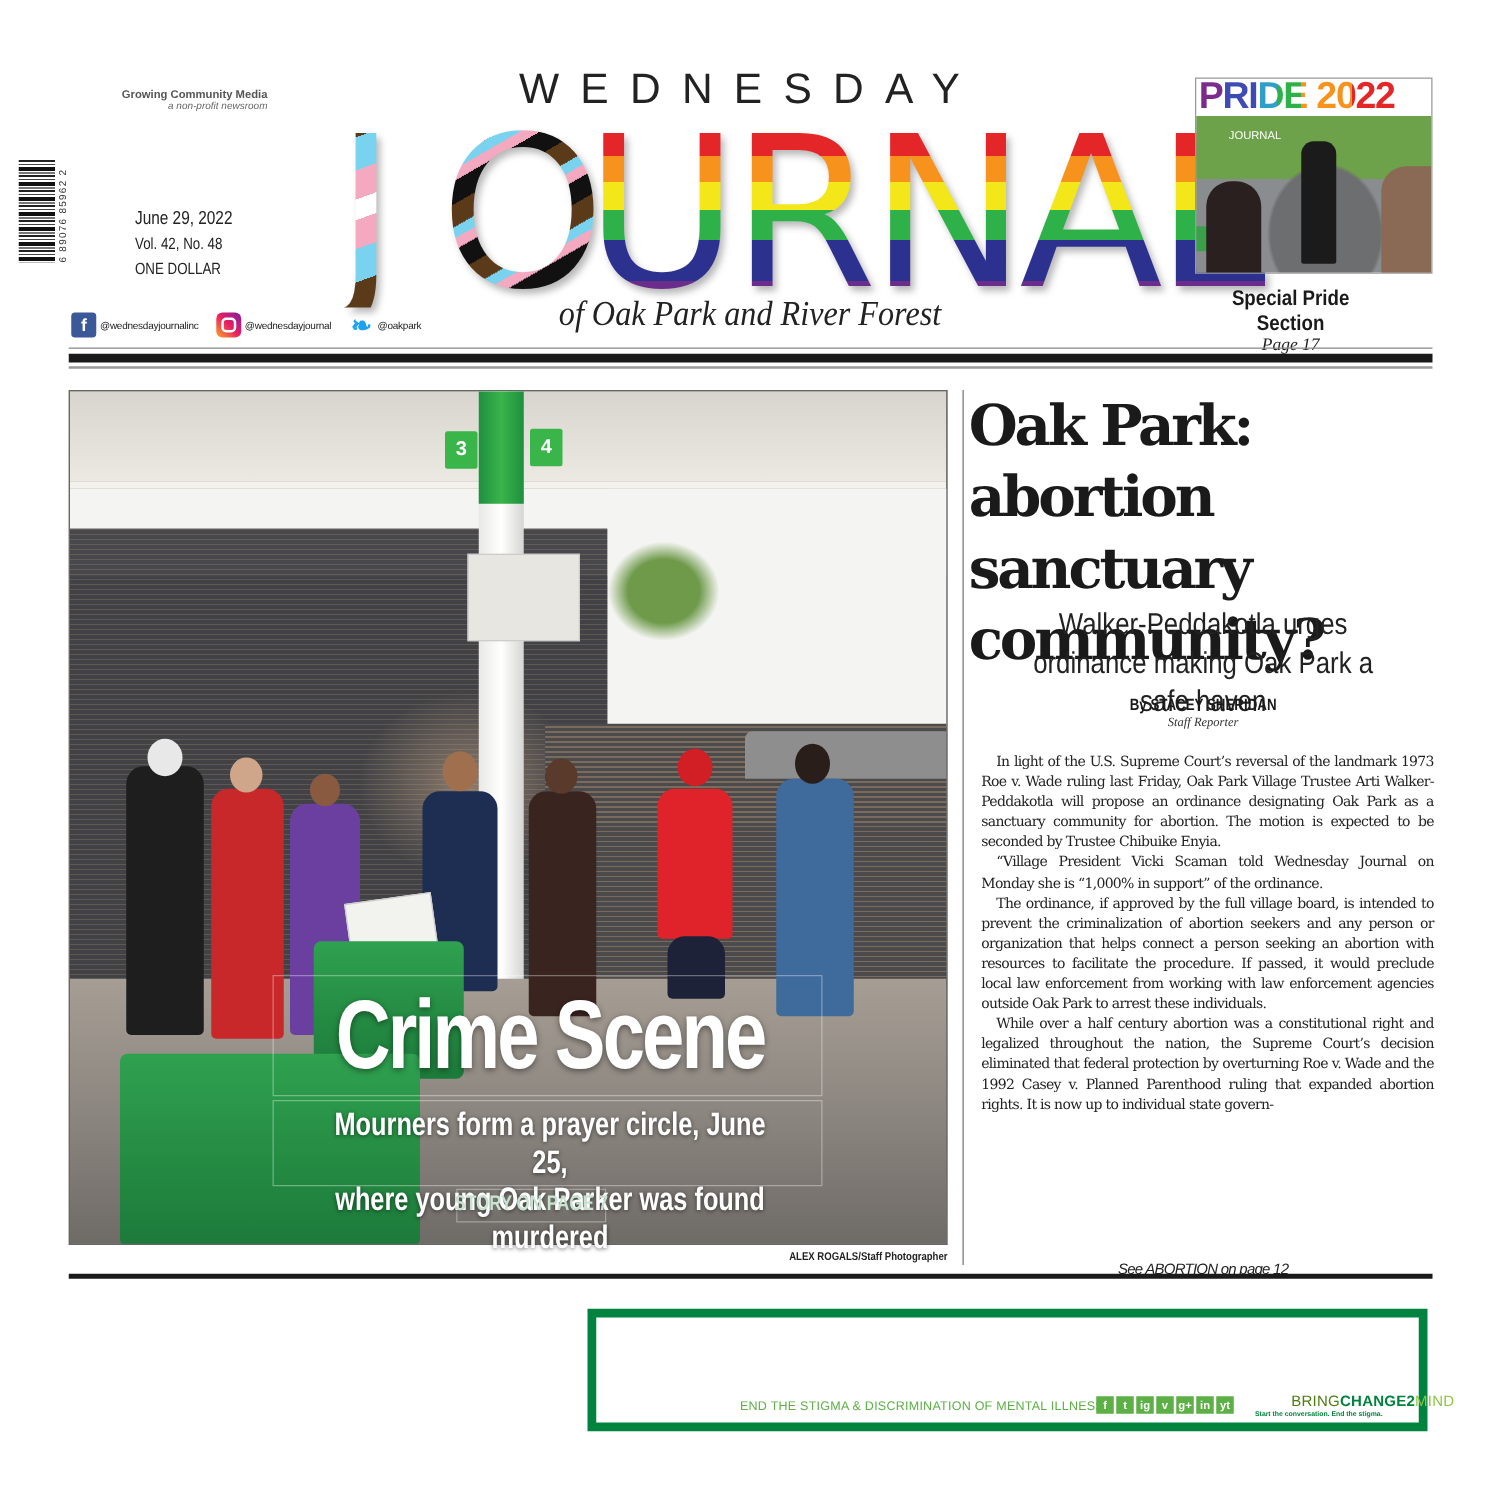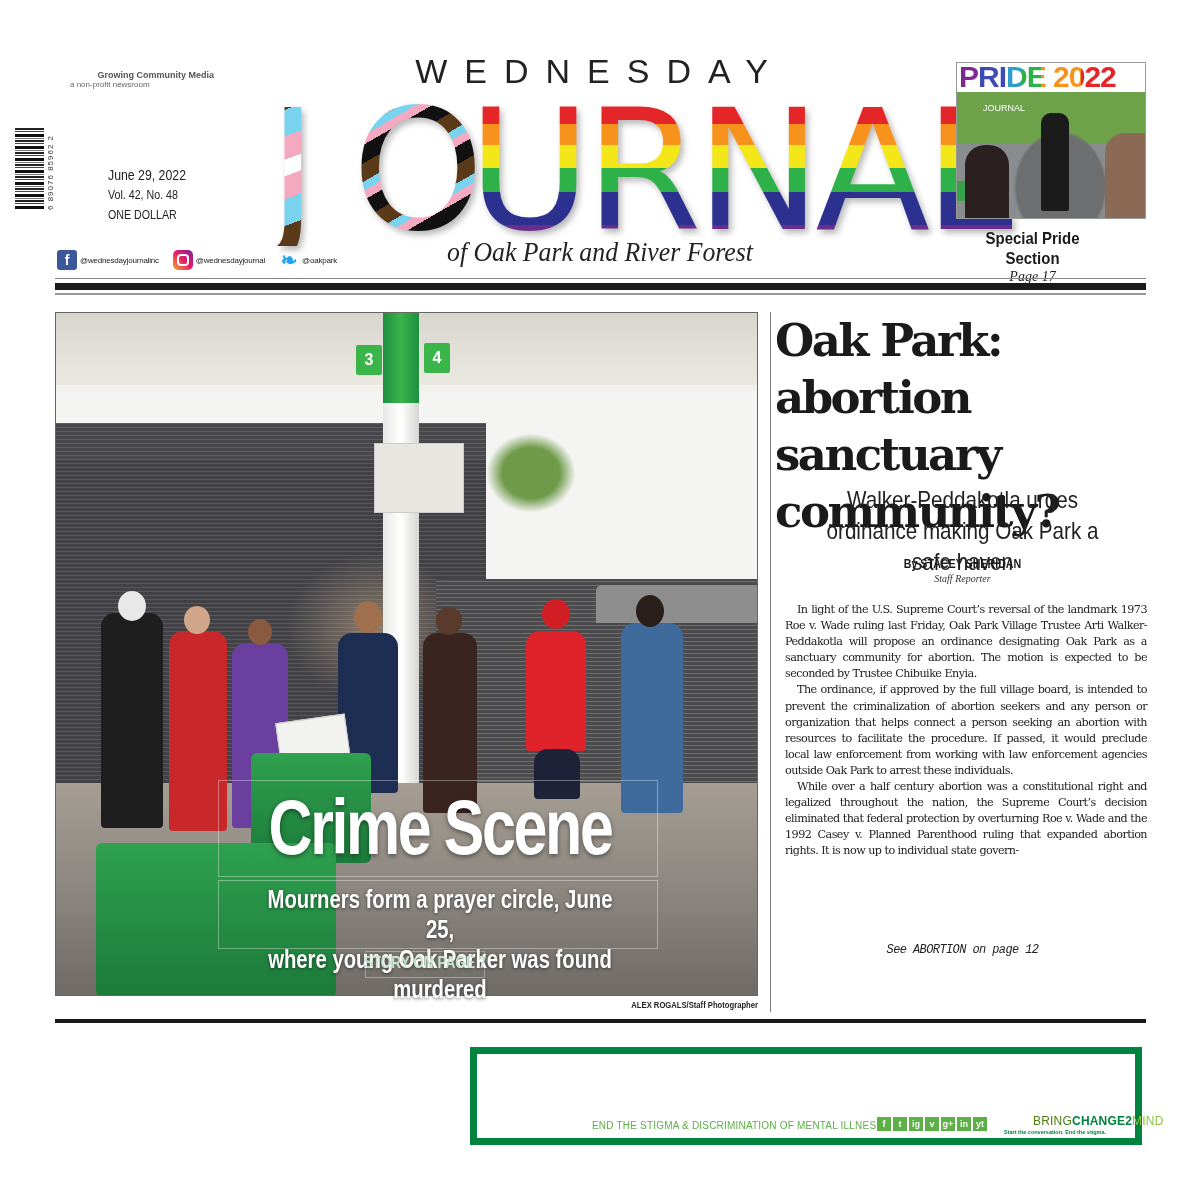--- a/index.html
+++ b/index.html
@@ -8,21 +8,21 @@
 
   
   .barcode { position: absolute; left: 15px; top: 128px; width: 40px; height: 82px; display: flex; }
   .barcode .bars { width: 30px; height: 100%;
     background: repeating-linear-gradient(180deg,#222 0 2px,#fff 2px 3px,#444 3px 4px,#fff 4px 6px,#111 6px 9px,#fff 9px 10px,#777 10px 11px,#fff 11px 12px); }
   .barcode .digits { writing-mode: vertical-rl; transform: rotate(180deg); font-size: 8px; color: #333; margin-left: 2px; letter-spacing: 1px; font-family: "Liberation Sans", sans-serif; }
 
   .gcm-logo { position: absolute; left: 70px; top: 68px; width: 150px; }
   .gcm-letters { font-family: "Liberation Sans", sans-serif; font-weight: 700; font-size: 62px; color: #a3a5a8; letter-spacing: -5px; line-height: 56px; }
   .gcm-name { font-size: 9px; font-weight: 700; color: #555; text-align: right; margin-top: 2px; padding-right: 6px; }
-  .gcm-tag { font-size: 8px; color: #666; text-align: left; padding-right: 6px; }
+  .gcm-tag { font-size: 8px; font-style: italic; color: #666; text-align: right; padding-right: 6px; }
 
   .issue-info { position: absolute; left: 108px; top: 165px; font-family: "Liberation Sans", sans-serif; color: #222; transform: scaleX(0.82); transform-origin: left; }
   .issue-info div { line-height: 20px; }
   .issue-date { font-size: 15px; }
   .issue-vol { font-size: 13px; }
   .issue-price { font-size: 13px; }
 
   .socials { position: absolute; left: 57px; top: 250px; display: flex; align-items: center; gap: 14px; }
   .social { display: flex; align-items: center; gap: 3px; font-size: 8px; color: #222; letter-spacing: -0.2px; }
   .ico { width: 20px; height: 20px; border-radius: 3px; display: flex; align-items: center; justify-content: center; color: #fff; font-weight: 700; font-size: 14px; }
@@ -96,21 +96,21 @@
 
   .col-divider { position: absolute; left: 770px; top: 312px; width: 1px; height: 700px; background: #777; }
 
   
   .headline { position: absolute; left: 775px; top: 312px; width: 375px; font-family: "DejaVu Serif", serif; font-weight: 700; font-size: 45px; line-height: 57px; color: #1a1a1a; letter-spacing: -2.5px; }
   .deck { position: absolute; left: 790px; top: 484px; width: 345px; text-align: center; font-family: "Liberation Sans", sans-serif; font-size: 24px; line-height: 31px; color: #222; transform: scaleX(0.86); }
   .byline { position: absolute; left: 775px; top: 556px; width: 375px; text-align: center; font-family: "Liberation Sans", sans-serif; font-weight: 700; font-size: 13px; color: #1a1a1a; transform: scaleX(0.82); }
   .byline-role { position: absolute; left: 775px; top: 573px; width: 375px; text-align: center; font-family: "Liberation Serif", serif; font-style: italic; font-size: 10px; color: #333; }
   .body-text { position: absolute; left: 785px; top: 602px; width: 362px; font-family: "DejaVu Serif", serif; font-size: 11.2px; line-height: 16.1px; color: #222; text-align: justify; letter-spacing: -0.55px; hyphens: auto; }
   .body-text p { text-indent: 12px; }
-  .jump { position: absolute; left: 775px; top: 943px; width: 375px; text-align: center; font-family: Liberation Mono, monospace; font-style: italic; font-size: 12px; color: #222; letter-spacing: -0.6px; }
+  .jump { position: absolute; left: 775px; top: 1008px; width: 375px; text-align: center; font-family: Liberation Sans, sans-serif; font-style: italic; font-size: 12px; color: #222; letter-spacing: -0.6px; }
 
   .rule-bottom { position: absolute; left: 55px; top: 1019px; width: 1091px; height: 4px; background: #1a1a1a; }
 
   
   .ad { position: absolute; left: 470px; top: 1047px; width: 672px; height: 98px; border: 7px solid #00833e; background: #fff; }
   .ad-title { position: absolute; left: 12px; top: 6px; font-family: "DejaVu Sans", sans-serif; font-weight: 700; font-size: 31px; color: #00833e; letter-spacing: 0.5px; line-height: 34px; }
   .ad-sub { position: absolute; left: 12px; top: 40px; font-family: "DejaVu Sans", sans-serif; font-weight: 400; font-size: 18px; color: #00833e; letter-spacing: 2.2px; line-height: 20px; font-stretch: expanded; }
   .ad-tagline { position: absolute; left: 115px; top: 66px; font-family: "Liberation Sans", sans-serif; font-weight: 400; font-size: 10px; color: #5cb046; letter-spacing: 0.2px; }
   .ad-icons { position: absolute; left: 400px; top: 63px; display: flex; gap: 2px; }
   .ad-icons span { width: 14px; height: 14px; background: #5cb046; color: #fff; font-size: 9px; font-weight: 700; font-family: "Liberation Sans", sans-serif; display: flex; align-items: center; justify-content: center; }
@@ -228,20 +228,21 @@
 <div class="photo-credit">ALEX ROGALS/Staff Photographer</div>
 
 <div class="col-divider"></div>
 
 <div class="headline">Oak Park: abortion sanctuary community?</div>
 <div class="deck">Walker-Peddakotla urges ordinance making Oak Park a safe haven</div>
 <div class="byline">By STACEY SHERIDAN</div>
 <div class="byline-role">Staff Reporter</div>
 <div class="body-text">
   <p>In light of the U.S. Supreme Court’s reversal of the landmark 1973 Roe v. Wade ruling last Friday, Oak Park Village Trustee Arti Walker-Peddakotla will propose an ordinance designating Oak Park as a sanctuary community for abortion. The motion is expected to be seconded by Trustee Chibuike Enyia.</p>
+  <p>“Village President Vicki Scaman told Wednesday Journal on Monday she is “1,000% in support” of the ordinance.</p>
   <p>The ordinance, if approved by the full village board, is intended to prevent the criminalization of abortion seekers and any person or organization that helps connect a person seeking an abortion with resources to facilitate the procedure. If passed, it would preclude local law enforcement from working with law enforcement agencies outside Oak Park to arrest these individuals.</p>
   <p>While over a half century abortion was a constitutional right and legalized throughout the nation, the Supreme Court’s decision eliminated that federal protection by overturning Roe v. Wade and the 1992 Casey v. Planned Parenthood ruling that expanded abortion rights. It is now up to individual state govern-</p>
 </div>
 <div class="jump">See ABORTION on page 12</div>
 
 <div class="rule-bottom"></div>
 
 <div class="ad">
   <div class="ad-tagline">END THE STIGMA &amp; DISCRIMINATION OF MENTAL ILLNESS</div>
   <div class="ad-icons">

